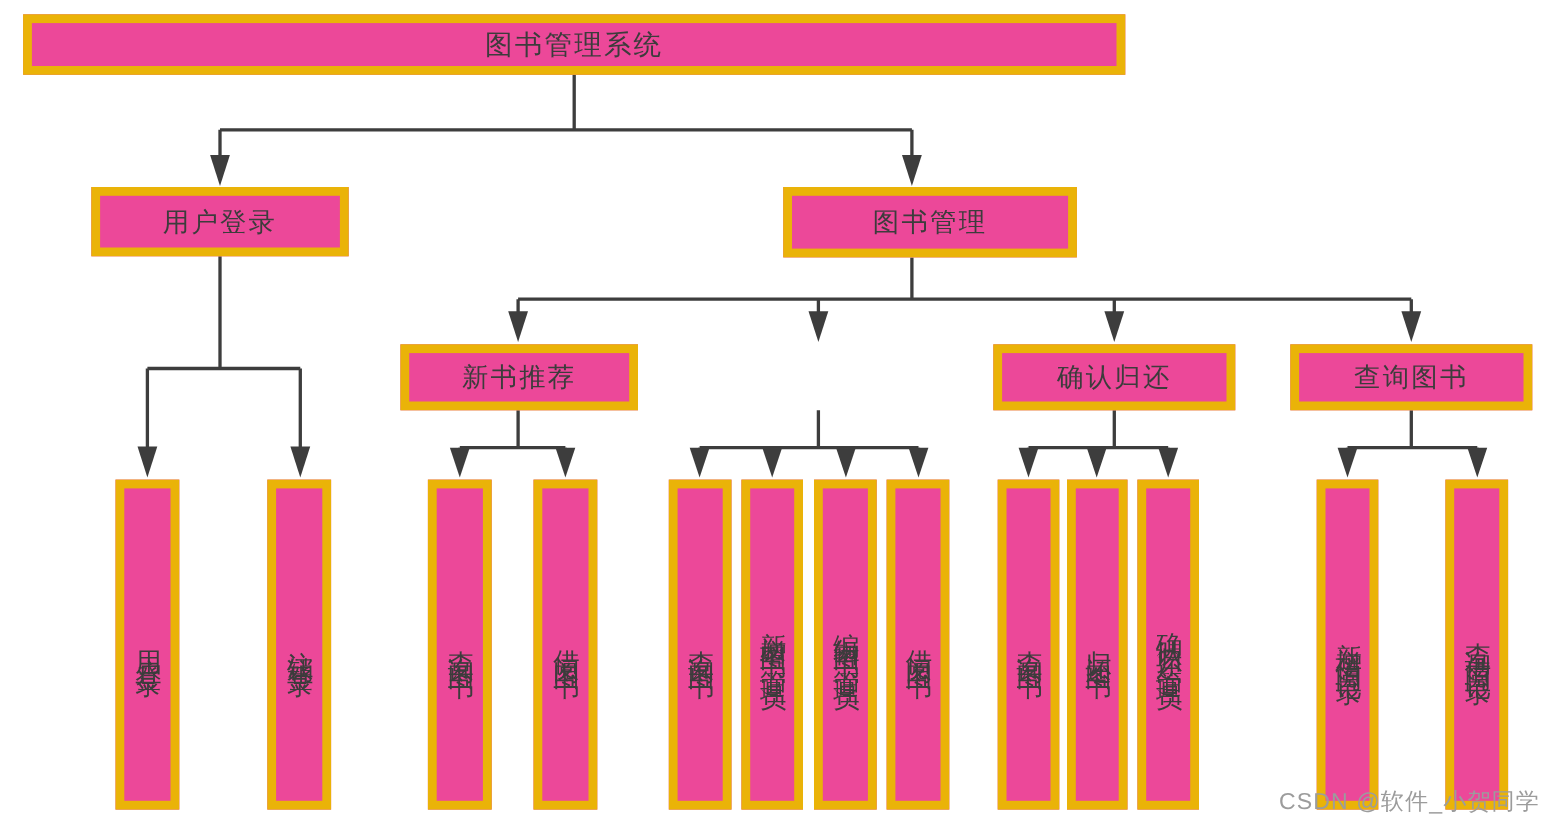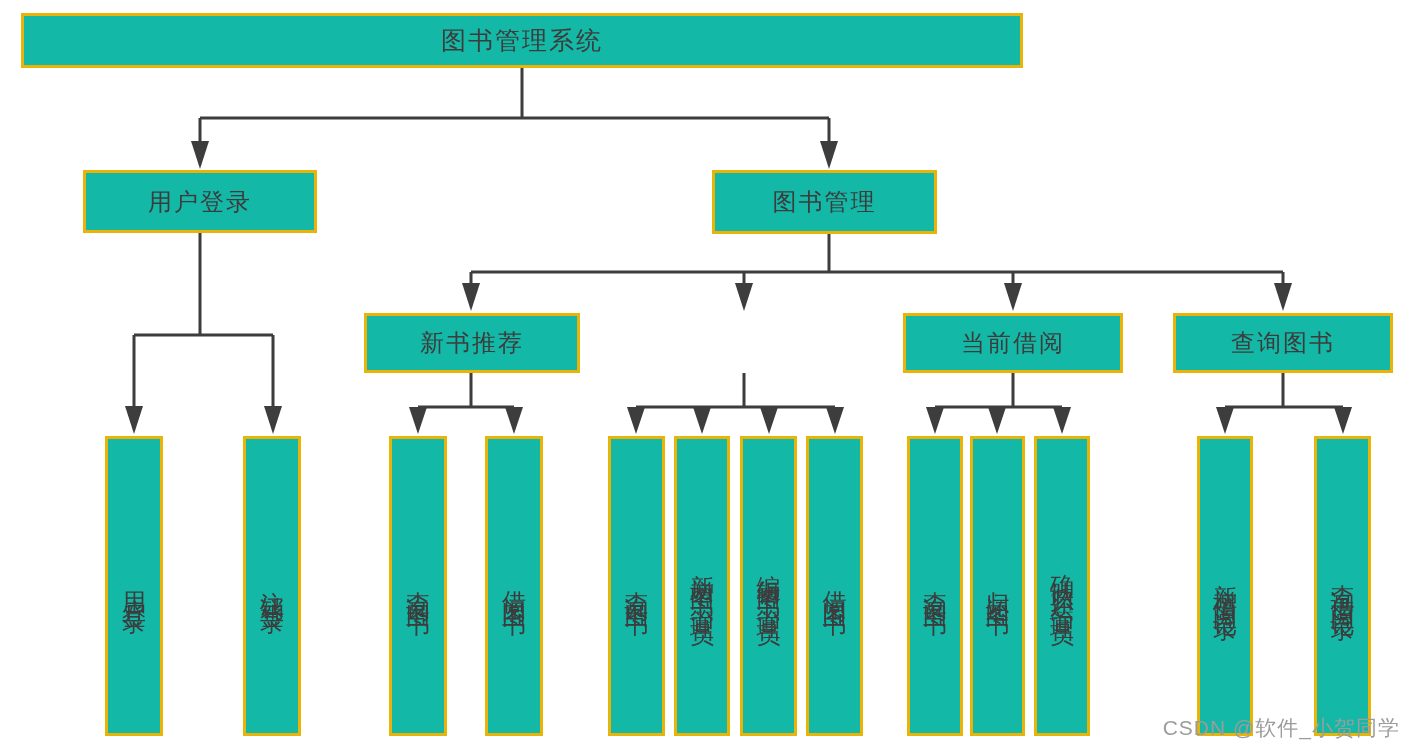--- a/index.html
+++ b/index.html
@@ -7,22 +7,22 @@
     position:relative;
     width:1405px; height:747px;
     background:#ffffff;
     font-family:"Liberation Sans","DejaVu Sans",sans-serif;
     overflow:hidden;
   }
   .connectors { position:absolute; left:0; top:0; }
   .node {
     position:absolute;
     box-sizing:border-box;
-    border:3px solid #eab308;
-    background:#14b8a6;
+    border:8px solid #eab308;
+    background:#ec4899;
     color:#3c3c3c;
     display:flex;
     align-items:center;
     justify-content:center;
     text-align:center;
   }
   .h-label { font-size:24px; letter-spacing:2px; white-space:nowrap; }
   .root-label { font-size:25px; }
   .v-label {
     writing-mode:vertical-rl;
@@ -81,24 +81,24 @@
       <polygon points="988,407 1006,407 997,434"></polygon>
       <polygon points="1053,407 1071,407 1062,434"></polygon>
       <polygon points="1216,407 1234,407 1225,434"></polygon>
       <polygon points="1334,407 1352,407 1343,434"></polygon>
     </g>
   </svg>
 
   <div class="node h-label root-label" style="left:21px; top:13px; width:1002px; height:55px;">图书管理系统</div>
 
   <div class="node h-label" style="left:83px; top:170px; width:234px; height:63px;">用户登录</div>
-  <div class="node h-label" style="left:712px; top:170px; width:225px; height:64px;">图书管理</div>
+  <div class="node h-label" style="left:712px; top:170px; width:267px; height:64px;">图书管理</div>
 
   <div class="node h-label" style="left:364px; top:313px; width:216px; height:60px;">新书推荐</div>
-  <div class="node h-label" style="left:903px; top:313px; width:220px; height:60px;">当前借阅</div>
+  <div class="node h-label" style="left:903px; top:313px; width:220px; height:60px;">确认归还</div>
   <div class="node h-label" style="left:1173px; top:313px; width:220px; height:60px;">查询图书</div>
 
   <div class="node v-label" style="left:105px; top:436px; width:58px; height:300px;">用户登录</div>
   <div class="node v-label" style="left:243px; top:436px; width:58px; height:300px;">注销登录</div>
 
   <div class="node v-label" style="left:389px; top:436px; width:58px; height:300px;">查询图书</div>
   <div class="node v-label" style="left:485px; top:436px; width:58px; height:300px;">借阅图书</div>
 
   <div class="node v-label" style="left:608px; top:436px; width:57px; height:300px;">查询图书</div>
   <div class="node v-label" style="left:674px; top:436px; width:56px; height:300px;">新增图书（管理员）</div>

